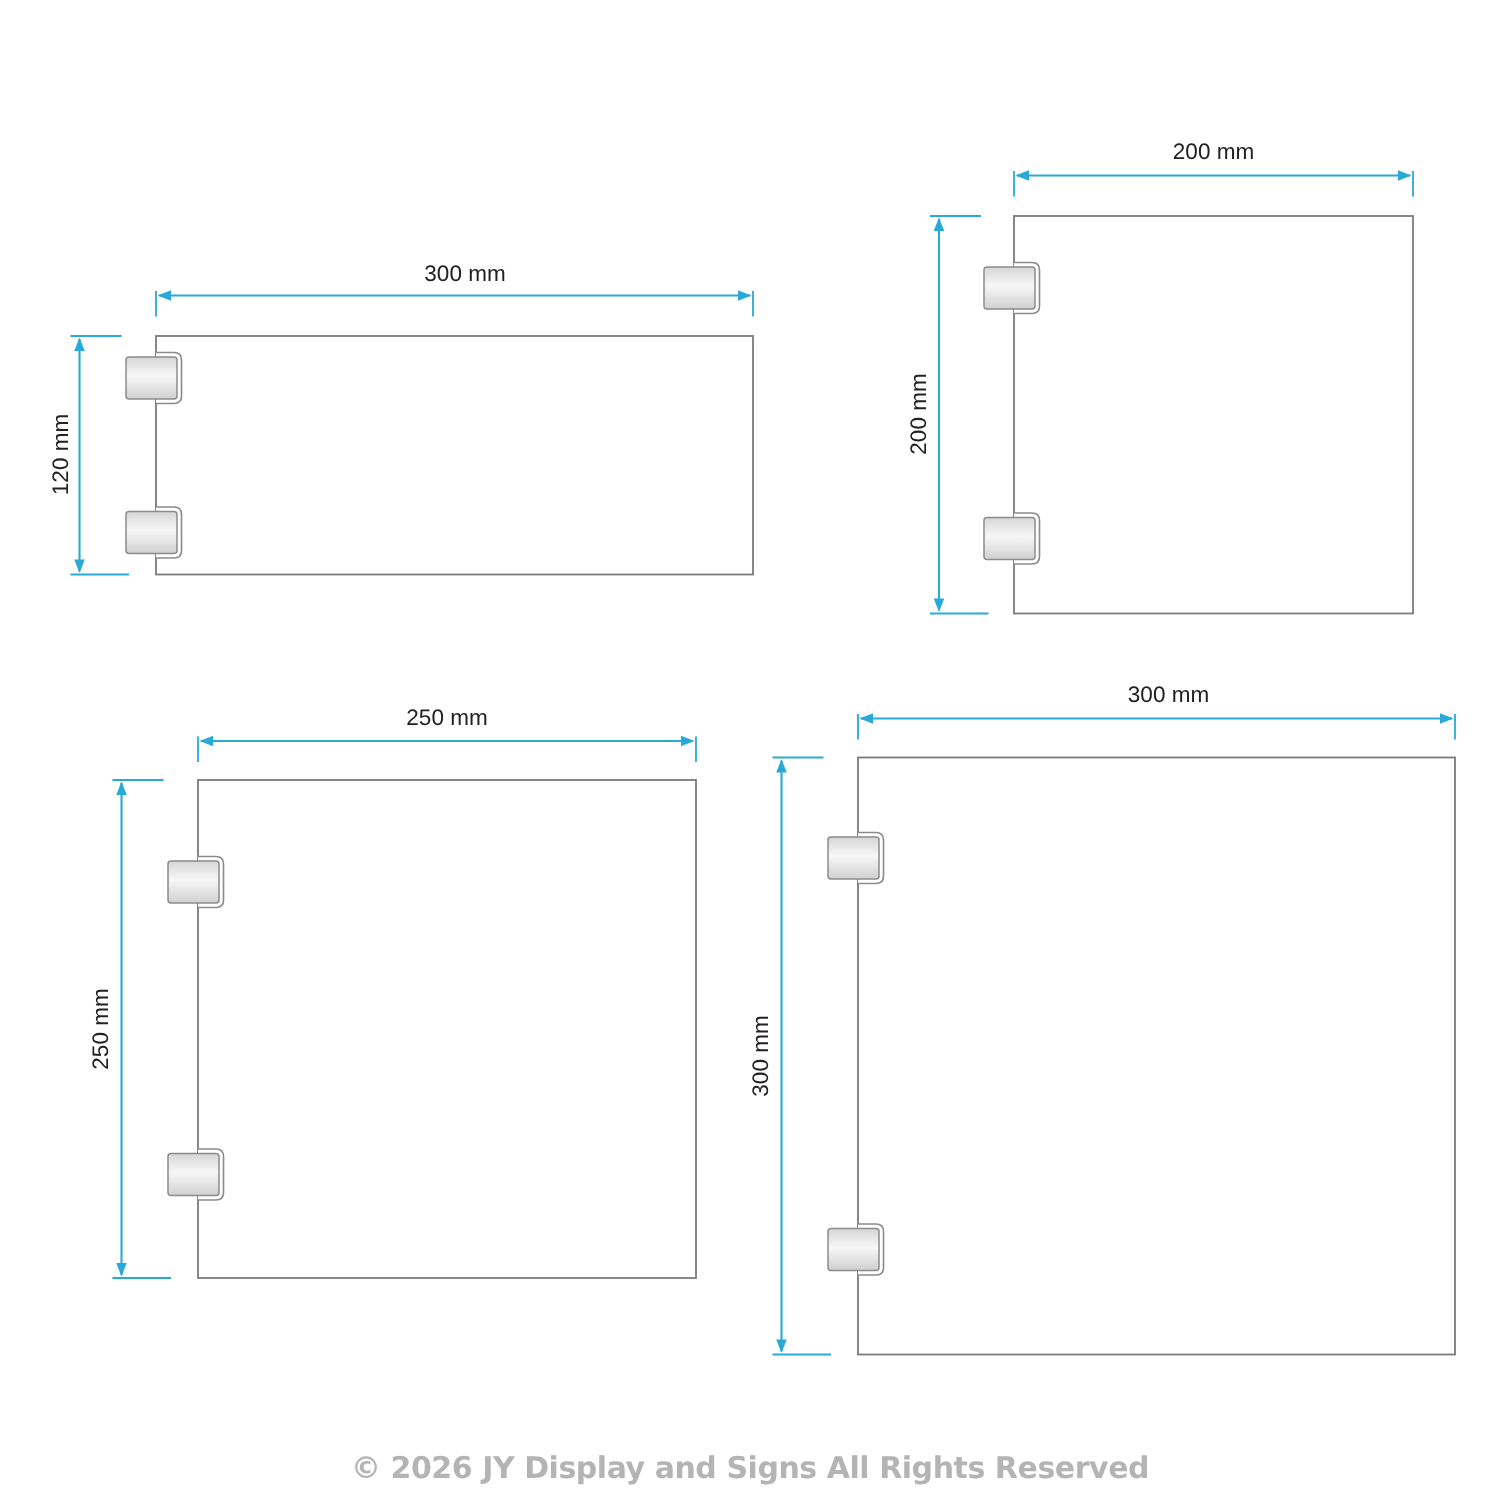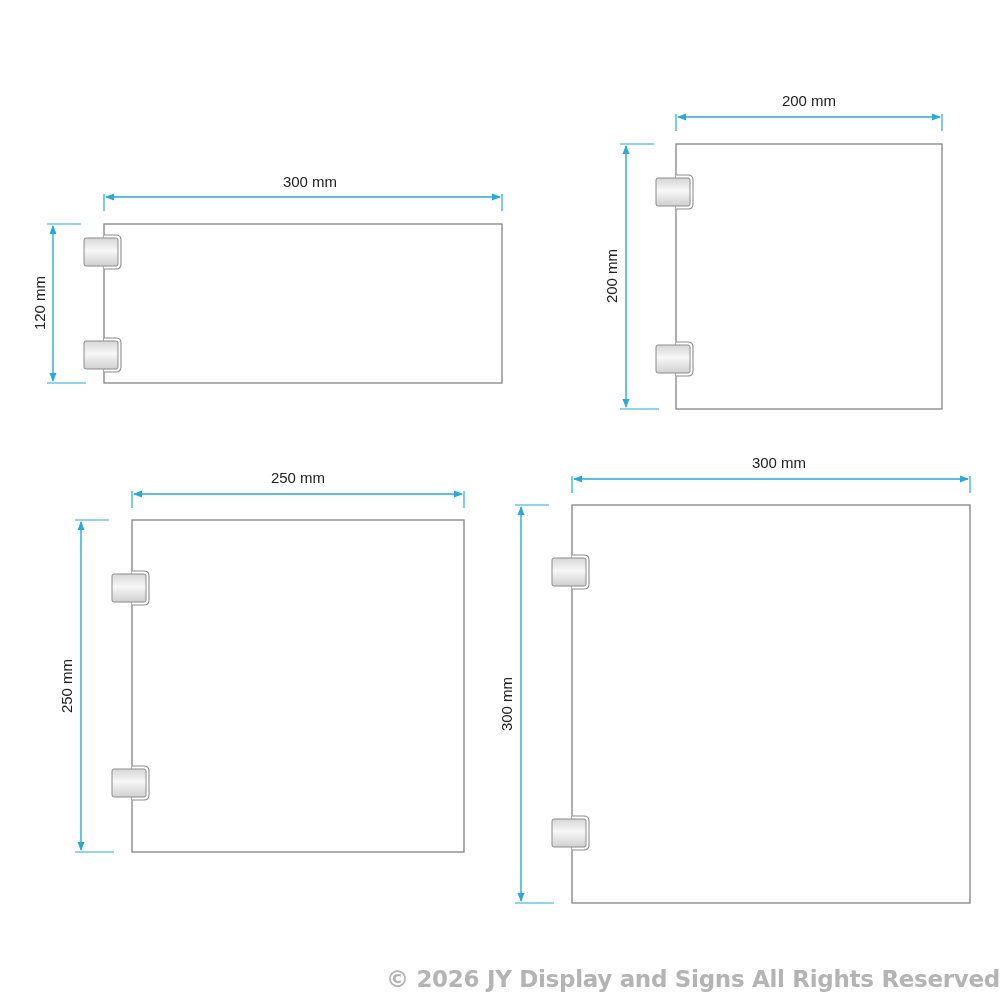--- a/index.html
+++ b/index.html
@@ -6,22 +6,22 @@
     body { width: 1000px; height: 1000px; position: relative; overflow: hidden; font-family: "Liberation Sans", sans-serif; }
     #canvas { position: absolute; left: 0; top: 0; width: 1000px; height: 1000px; }
     .panel-rect { fill: #ffffff; stroke: #7a7a7a; stroke-width: 1.2; }
     .dim-line { stroke: #29a9d8; stroke-width: 1.4; fill: none; }
     .dim-ext { stroke: #29a9d8; stroke-width: 1.2; }
     .dim-arrow { fill: #29a9d8; }
     .dim-label { font-family: "Liberation Sans", sans-serif; font-size: 15px; fill: #222222; }
     .standoff-body { stroke: #8c8c8c; stroke-width: 1; }
     .standoff-cap { fill: #ffffff; stroke: #8c8c8c; stroke-width: 1.1; }
     .footer {
-      position: absolute; left: 0; top: 966px; width: 1000px; text-align: right;
-      font-family: "DejaVu Sans", sans-serif; font-size: 23px; font-weight: bold; color: #b4b4b4;
+      position: absolute; left: 0; top: 966px; width: 1000px; text-align: center;
+      font-family: "DejaVu Sans", sans-serif; font-size: 20px; font-weight: bold; color: #b4b4b4;
       letter-spacing: -0.3px;
     }
   </style>
 </head>
 <body>
 
 <svg id="canvas" width="1000" height="1000" viewBox="0 0 1000 1000" xmlns="http://www.w3.org/2000/svg">
   <defs>
     <linearGradient id="standoffGrad" x1="0" y1="0" x2="0" y2="1">
       <stop offset="0" stop-color="#d6d6d6"></stop>

